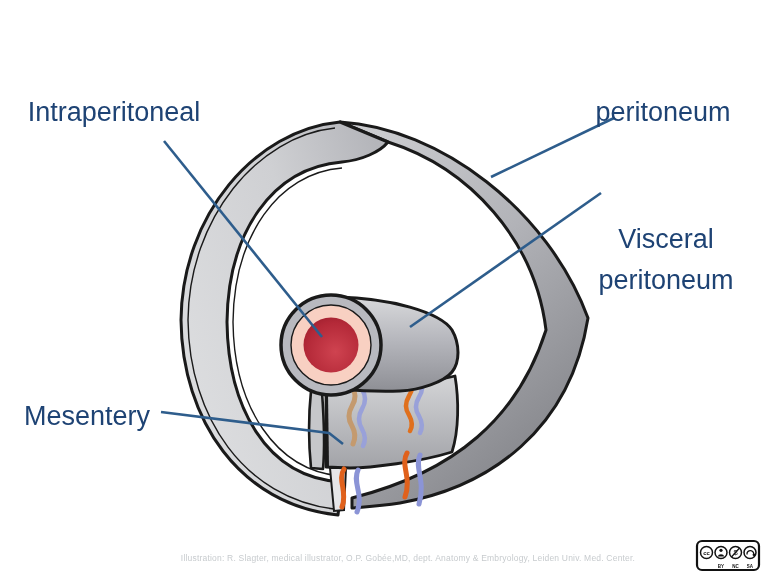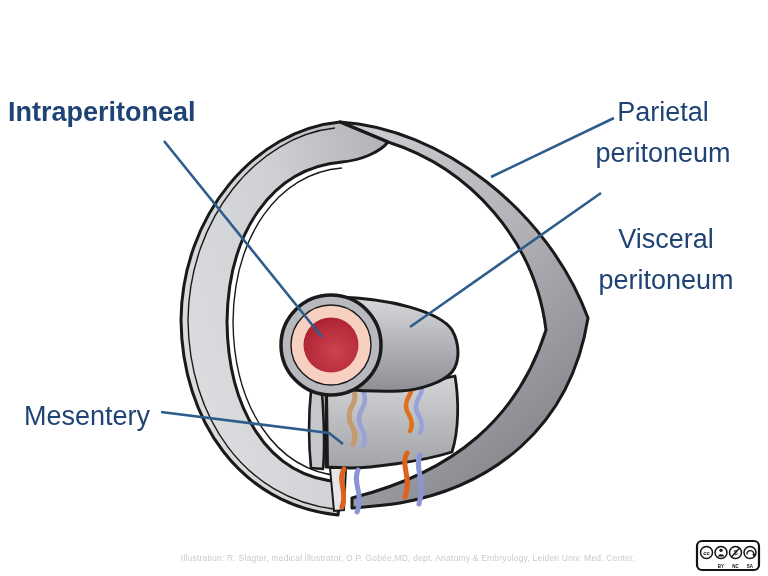--- a/index.html
+++ b/index.html
@@ -1,20 +1,20 @@
 <!DOCTYPE html>
 <html><head>
 <meta charset="utf-8">
 <style>
   html,body{margin:0;padding:0;background:#fff;}
   #stage{position:relative;width:768px;height:576px;background:#fff;overflow:hidden;
          font-family:"Liberation Sans", sans-serif;}
   .lbl{position:absolute;color:#1e4374;line-height:1.5;}
   .lbl .line{white-space:nowrap;}
-  #lbl-organ{left:8px;top:92px;width:212px;text-align:left;font-size:27px;font-weight:bold;}
+  #lbl-organ{left:8px;top:92px;width:212px;text-align:center;font-size:27px;font-weight:normal;}
   #lbl-parietal{left:572px;top:92px;width:182px;text-align:center;font-size:27px;}
   #lbl-visceral{left:575px;top:179px;width:182px;text-align:center;font-size:27px;margin-top:40px;}
   #lbl-mesentery{left:24px;top:396px;font-size:27px;}
   #credit{position:absolute;left:0;top:553px;width:768px;text-align:center;
           font-size:8.5px;letter-spacing:.2px;color:#c7cbce;margin-left:24px;}
   svg{position:absolute;left:0;top:0;}
 </style>
 </head>
 <body>
 
@@ -113,21 +113,20 @@
       <text x="735.5" y="567.5" font-size="4.5" font-weight="bold" text-anchor="middle" fill="#111">NC</text>
       <text x="750" y="567.5" font-size="4.5" font-weight="bold" text-anchor="middle" fill="#111">SA</text>
     </g>
   </svg>
 
   <div class="lbl" id="lbl-organ">
     <div class="line">Intraperitoneal</div>
   </div>
 
   <div class="lbl" id="lbl-parietal">
-    <div class="line">Parietal</div>
     <div class="line">peritoneum</div>
   </div>
 
   <div class="lbl" id="lbl-visceral">
     <div class="line">Visceral</div>
     <div class="line">peritoneum</div>
   </div>
 
   <div class="lbl" id="lbl-mesentery">
     <div class="line">Mesentery</div>

